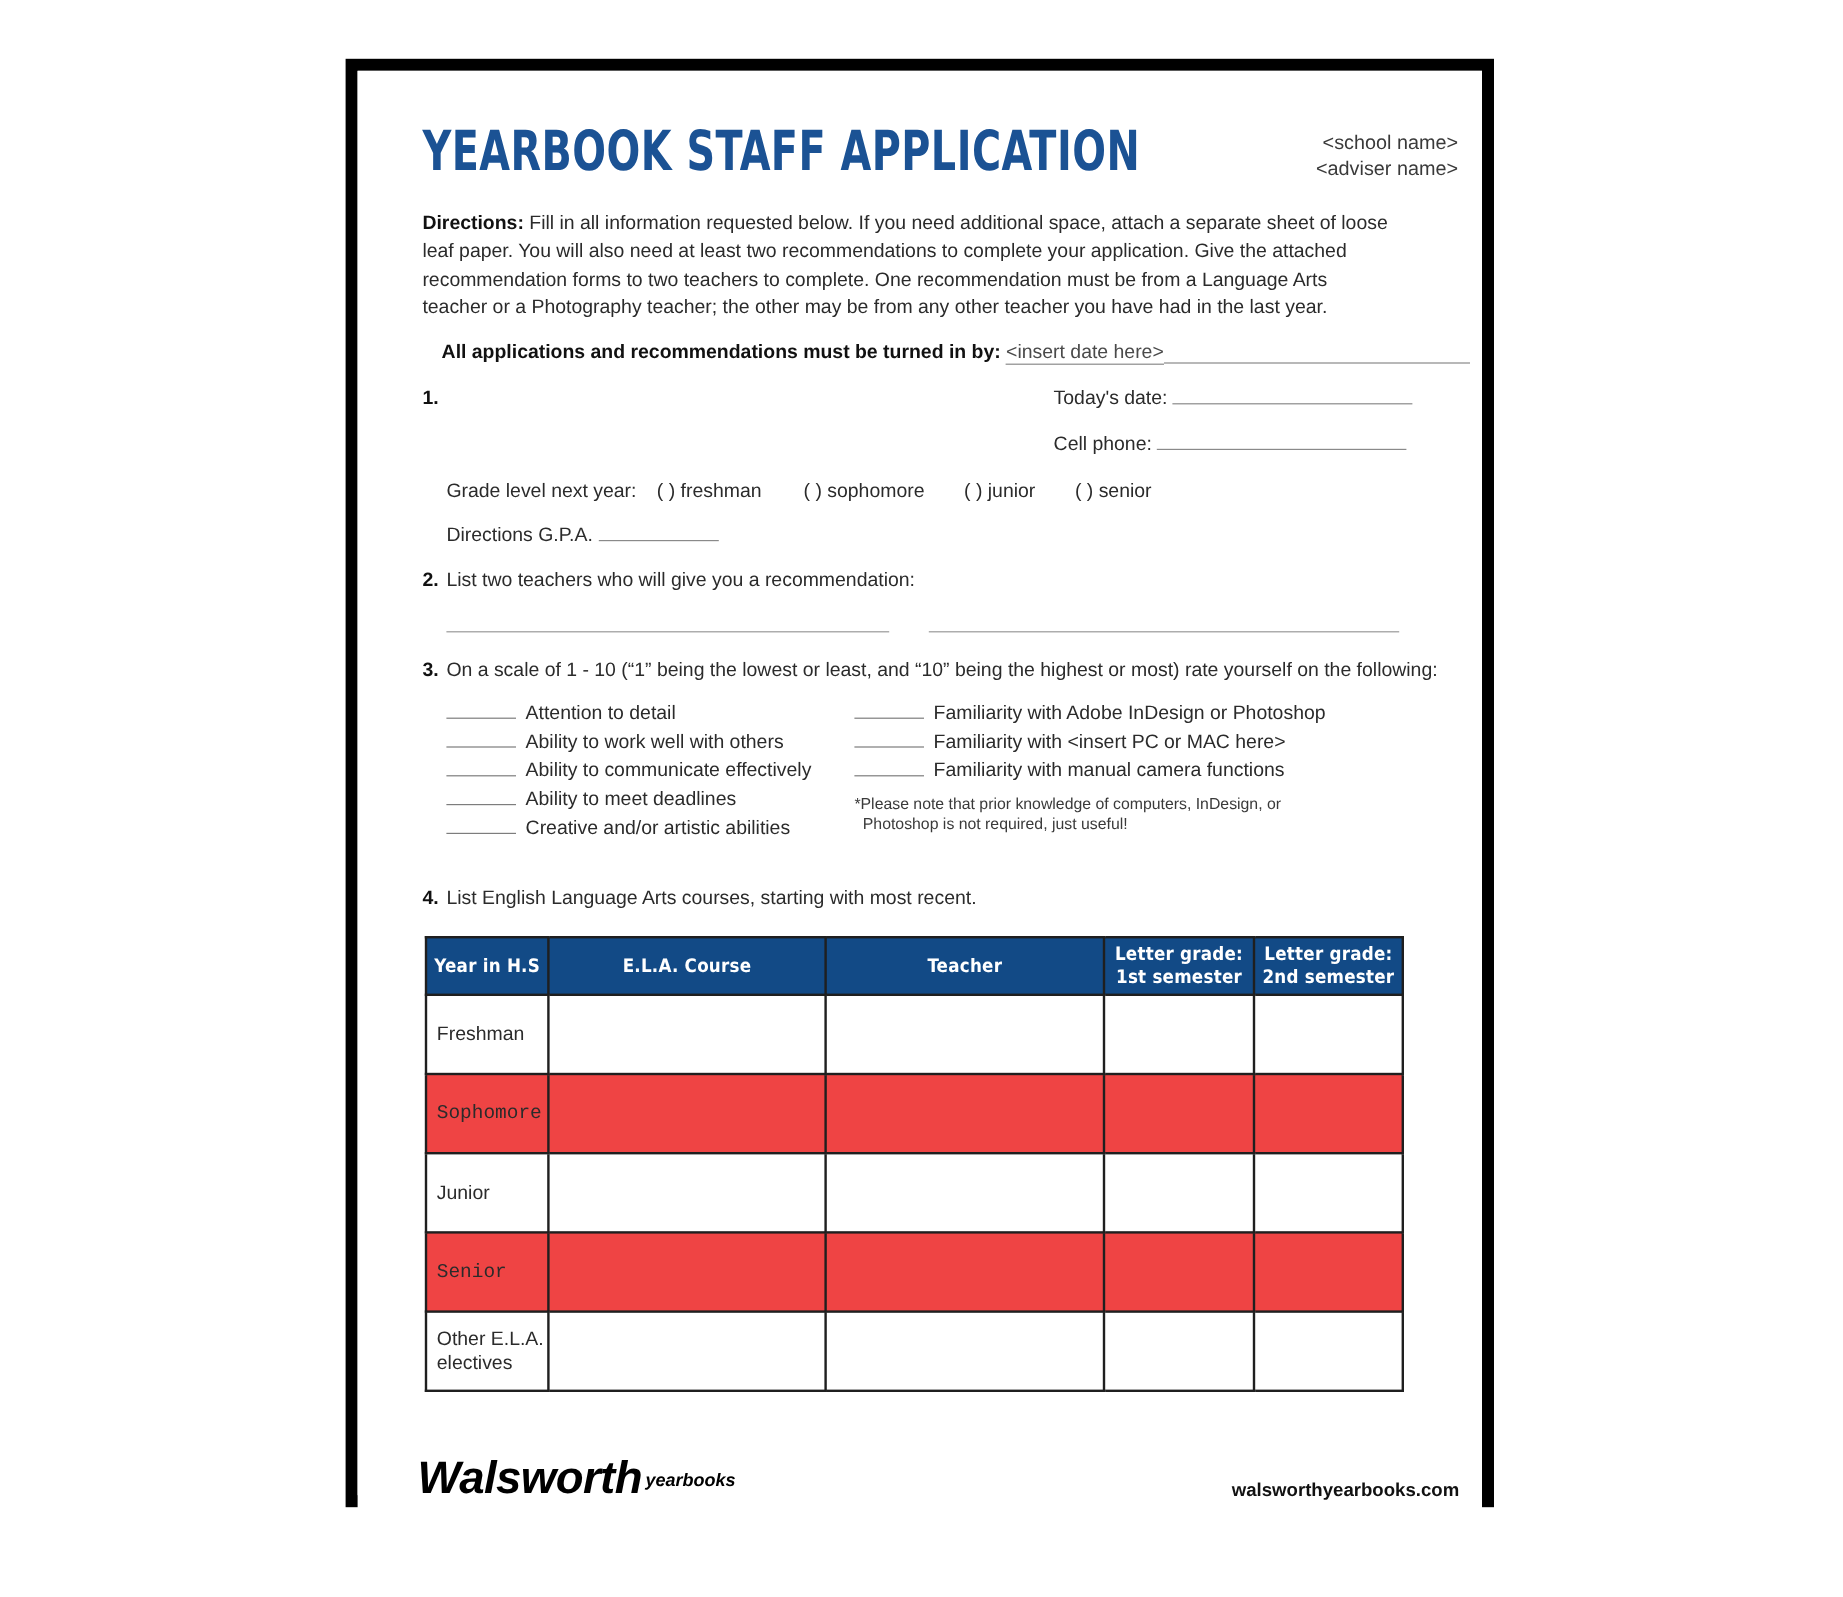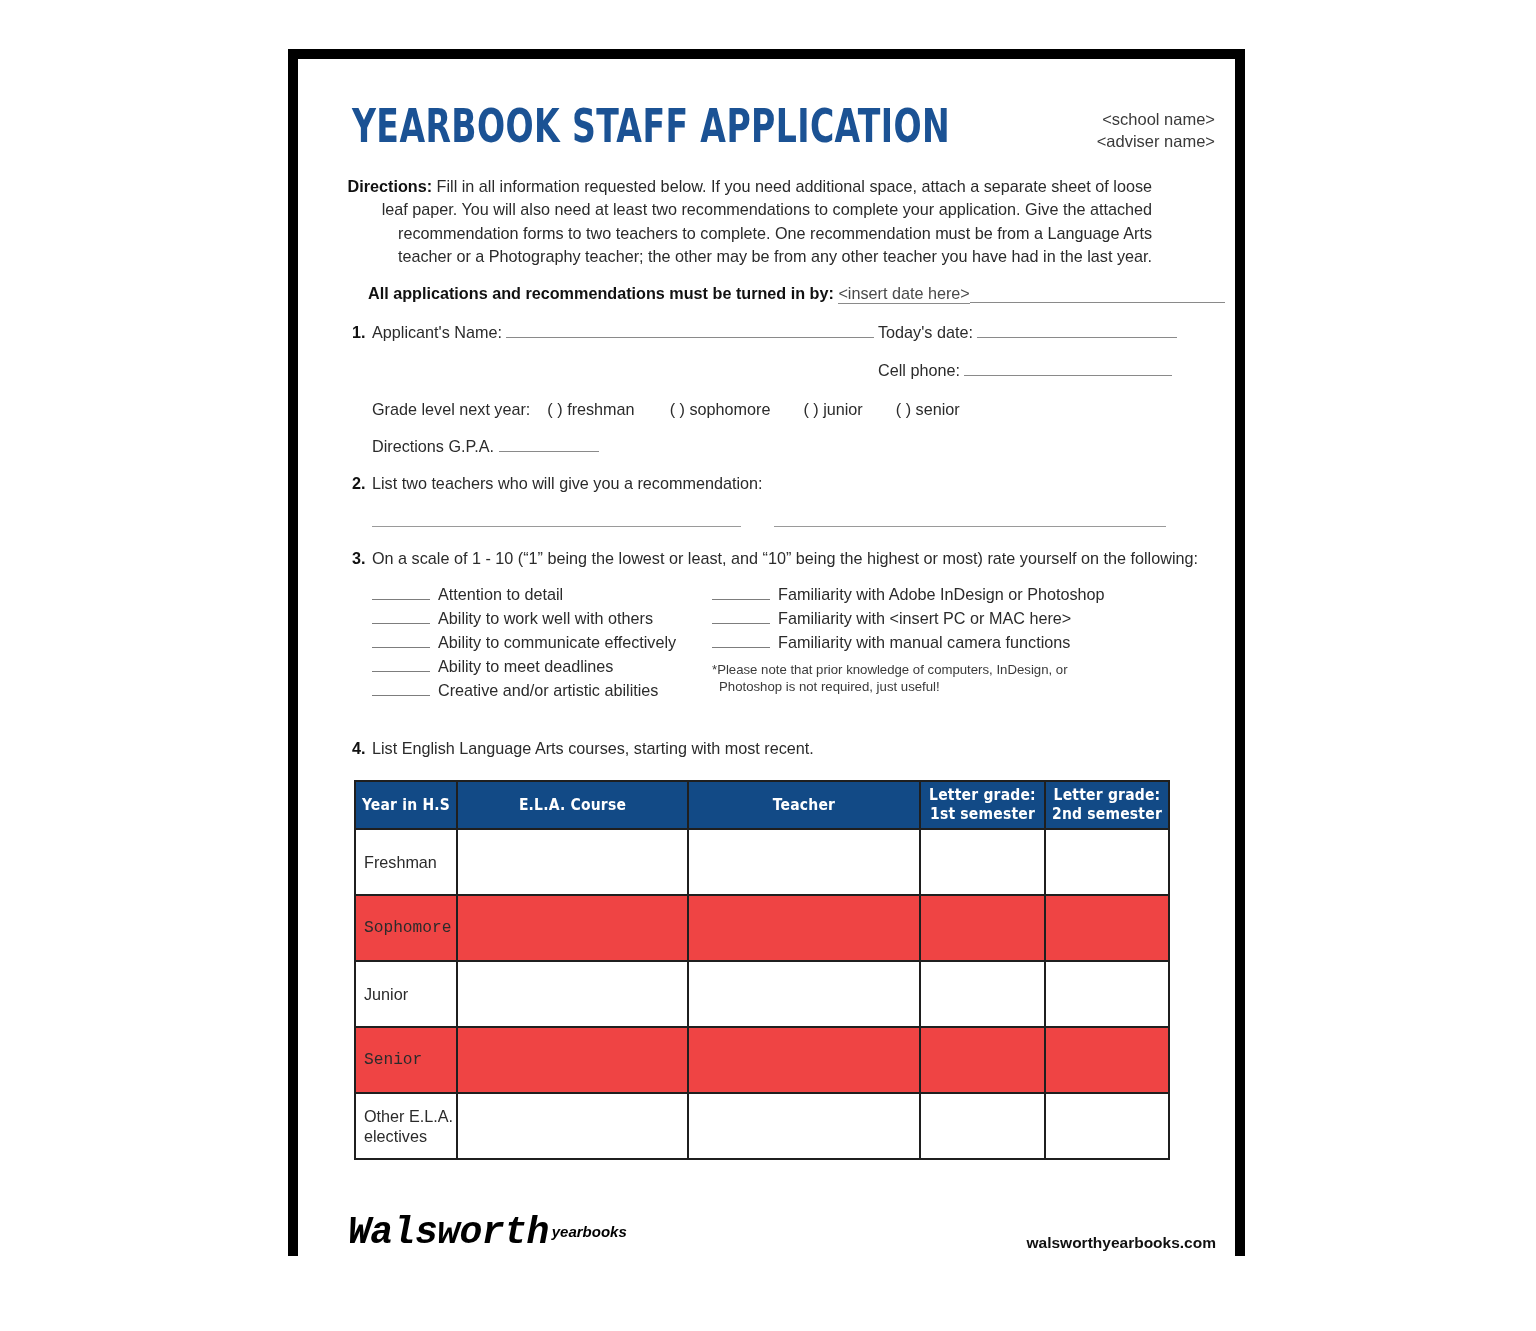--- a/index.html
+++ b/index.html
@@ -56,27 +56,27 @@
     font-size: 16.5px;
     color: #3a3a3a;
     white-space: nowrap;
   }
   #school-name { top: 51px; }
   #adviser-name { top: 73px; }
 
   
   #directions {
     position: absolute;
-    left: 42px;
+    left: 54px;
     top: 116px;
     width: 812px;
     font-size: 16.2px;
     line-height: 1.44;
     color: #2b2b2b;
-    text-align: right;
+    text-align: left;
   }
   #directions b { color: #111; }
 
   
   #due-row {
     position: absolute;
     left: 54px;
     top: 225px;
     width: 820px;
     font-size: 16.2px;
@@ -198,21 +198,21 @@
   }
 
   
   #logo {
     position: absolute;
     left: 50px;
     top: 1152px;
     white-space: nowrap;
   }
   #logo-word {
-    font-family: Liberation Mono, monospace;
+    font-family: Liberation Sans, sans-serif;
     font-style: italic;
     font-weight: bold;
     font-size: 38px;
     color: #000000;
     letter-spacing: -0.5px;
   }
   #logo-sub {
     font-family: "Liberation Sans", sans-serif;
     font-style: italic;
     font-weight: bold;
@@ -242,23 +242,20 @@
     <div class="hdr-right" id="adviser-name">&lt;adviser name&gt;</div>
 
     <div id="directions"><b>Directions:</b><span> Fill in all information requested below. If you need additional space, attach a separate sheet of loose leaf paper. You will also need at least two recommendations to complete your application. Give the attached recommendation forms to two teachers to complete. One recommendation must be from a Language Arts teacher or a Photography teacher; the other may be from any other teacher you have had in the last year.</span></div>
 
     <div id="due-row">
       <span class="lbl">All applications and recommendations must be turned in by:</span>
       <span class="placeholder">&lt;insert date here&gt;</span><span class="rule"></span>
     </div>
 
     <div class="qnum" style="left:54px; top:264px;">1.</div>
-    <div class="field-row" style="left:74px; top:264px;">
-      <span>Applicant's Name:</span><span class="rule-line" style="width:368px; margin-left:4px;"></span>
-    </div>
     <div class="field-row" style="left:580px; top:264px;">
       <span>Today's date:</span><span class="rule-line" style="width:200px; margin-left:4px;"></span>
     </div>
 
     <div class="field-row" style="left:580px; top:302px;">
       <span>Cell phone:</span><span class="rule-line" style="width:208px; margin-left:4px;"></span>
     </div>
 
     <div class="field-row" style="left:74px; top:341px;">
       <span>Grade level next year:</span>

